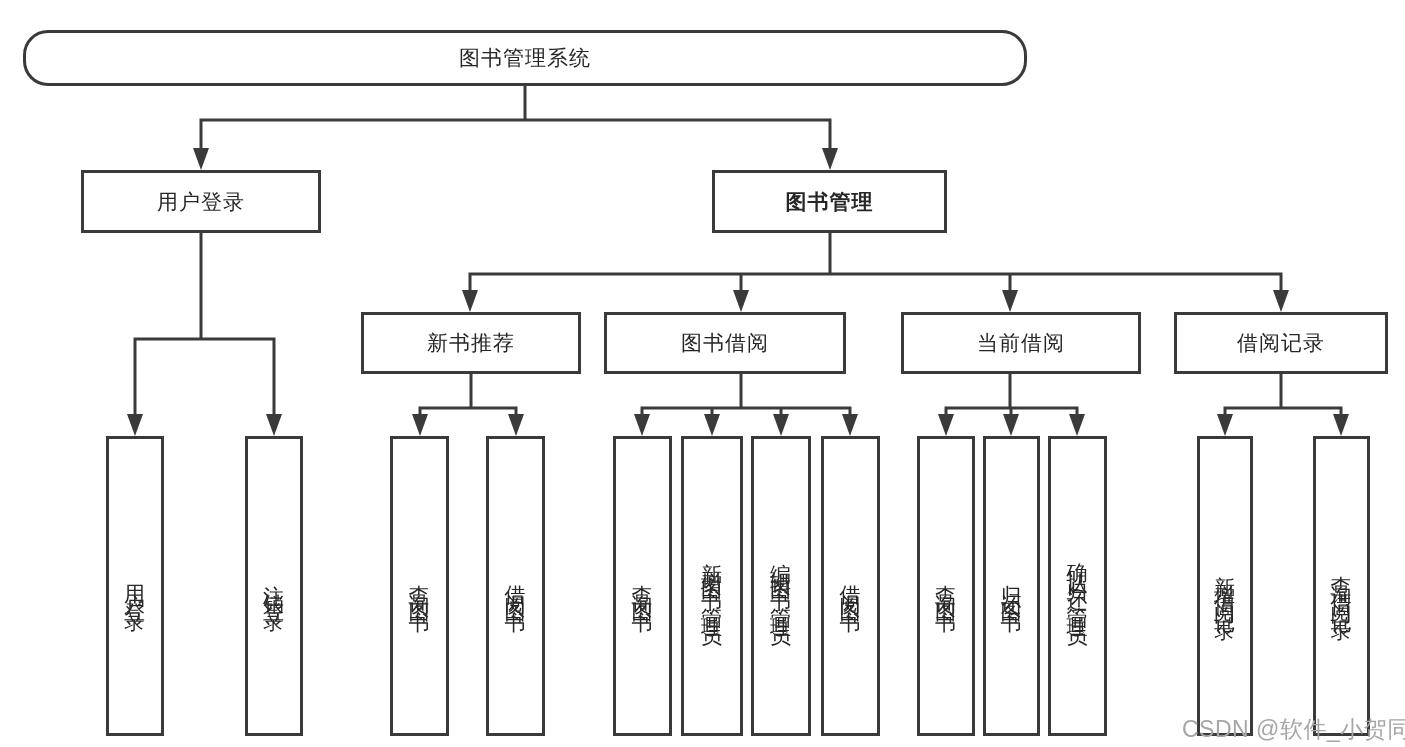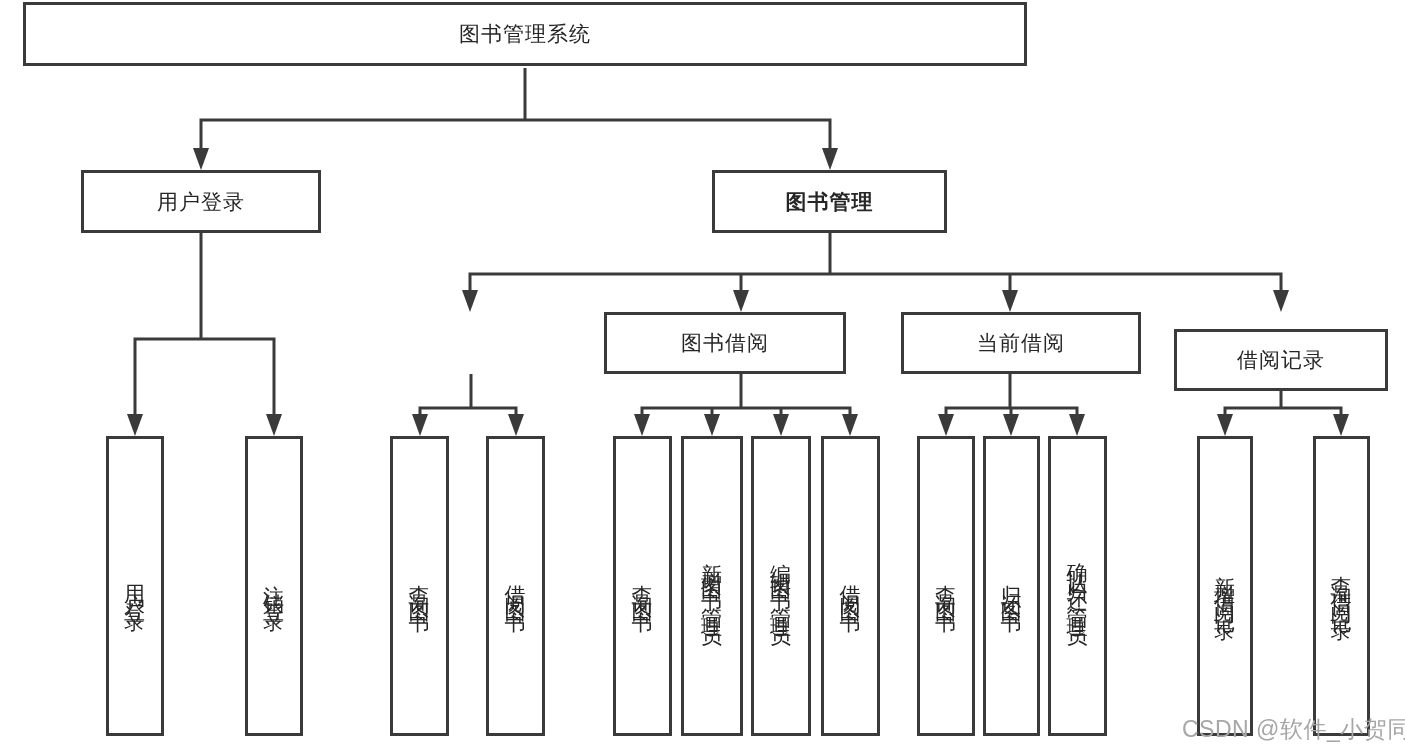--- a/index.html
+++ b/index.html
@@ -46,27 +46,27 @@
     writing-mode: vertical-rl;
     text-orientation: mixed;
     font-size: 21px;
     letter-spacing: 9px;
     line-height: 1;
     color: #262626;
     white-space: nowrap;
   }
 
   
-  #n-root           { left: 23px;   top: 2px;  width: 1004px; height: 64px; }
+  #n-root           { left: 23px;   top: 30px;  width: 1004px; height: 56px; border-radius: 25px; }
   #n-user-login     { left: 81px;   top: 170px; width: 240px;  height: 63px; }
   #n-book-mgmt      { left: 712px;  top: 170px; width: 235px;  height: 63px; font-weight: bold; }
   #n-new-book       { left: 361px;  top: 312px; width: 220px;  height: 62px; }
   #n-book-borrow    { left: 604px;  top: 312px; width: 242px;  height: 62px; }
   #n-current-borrow { left: 901px;  top: 312px; width: 240px;  height: 62px; }
-  #n-borrow-record  { left: 1174px; top: 312px; width: 214px;  height: 62px; margin-top: 17px; }
+  #n-borrow-record  { left: 1174px; top: 312px; width: 214px;  height: 62px; }
 
   #l-ul-login   { left: 106px;  width: 58px; }
   #l-ul-logout  { left: 245px;  width: 58px; }
   #l-nb-query   { left: 390px;  width: 59px; }
   #l-nb-borrow  { left: 486px;  width: 59px; }
   #l-bb-query   { left: 613px;  width: 59px; }
   #l-bb-add     { left: 681px;  width: 62px; }
   #l-bb-edit    { left: 751px;  width: 60px; }
   #l-bb-borrow  { left: 821px;  width: 59px; }
   #l-cb-query   { left: 917px;  width: 58px; }
@@ -138,20 +138,21 @@
       <polygon points="1217,414 1233,414 1225,436"></polygon>
       <polygon points="1333,414 1349,414 1341,436"></polygon>
     </g>
   </svg>
 
   <div class="hnode" id="n-root">图书管理系统</div>
 
   <div class="hnode" id="n-user-login">用户登录</div>
   <div class="hnode" id="n-book-mgmt">图书管理</div>
 
+  <div class="hnode" id="n-new-book">新书推荐</div>
   <div class="hnode" id="n-book-borrow">图书借阅</div>
   <div class="hnode" id="n-current-borrow">当前借阅</div>
   <div class="hnode" id="n-borrow-record">借阅记录</div>
 
   <div class="vnode" id="l-ul-login">
     <span class="vtext">用户登录</span>
   </div>
   <div class="vnode" id="l-ul-logout">
     <span class="vtext">注销登录</span>
   </div>

